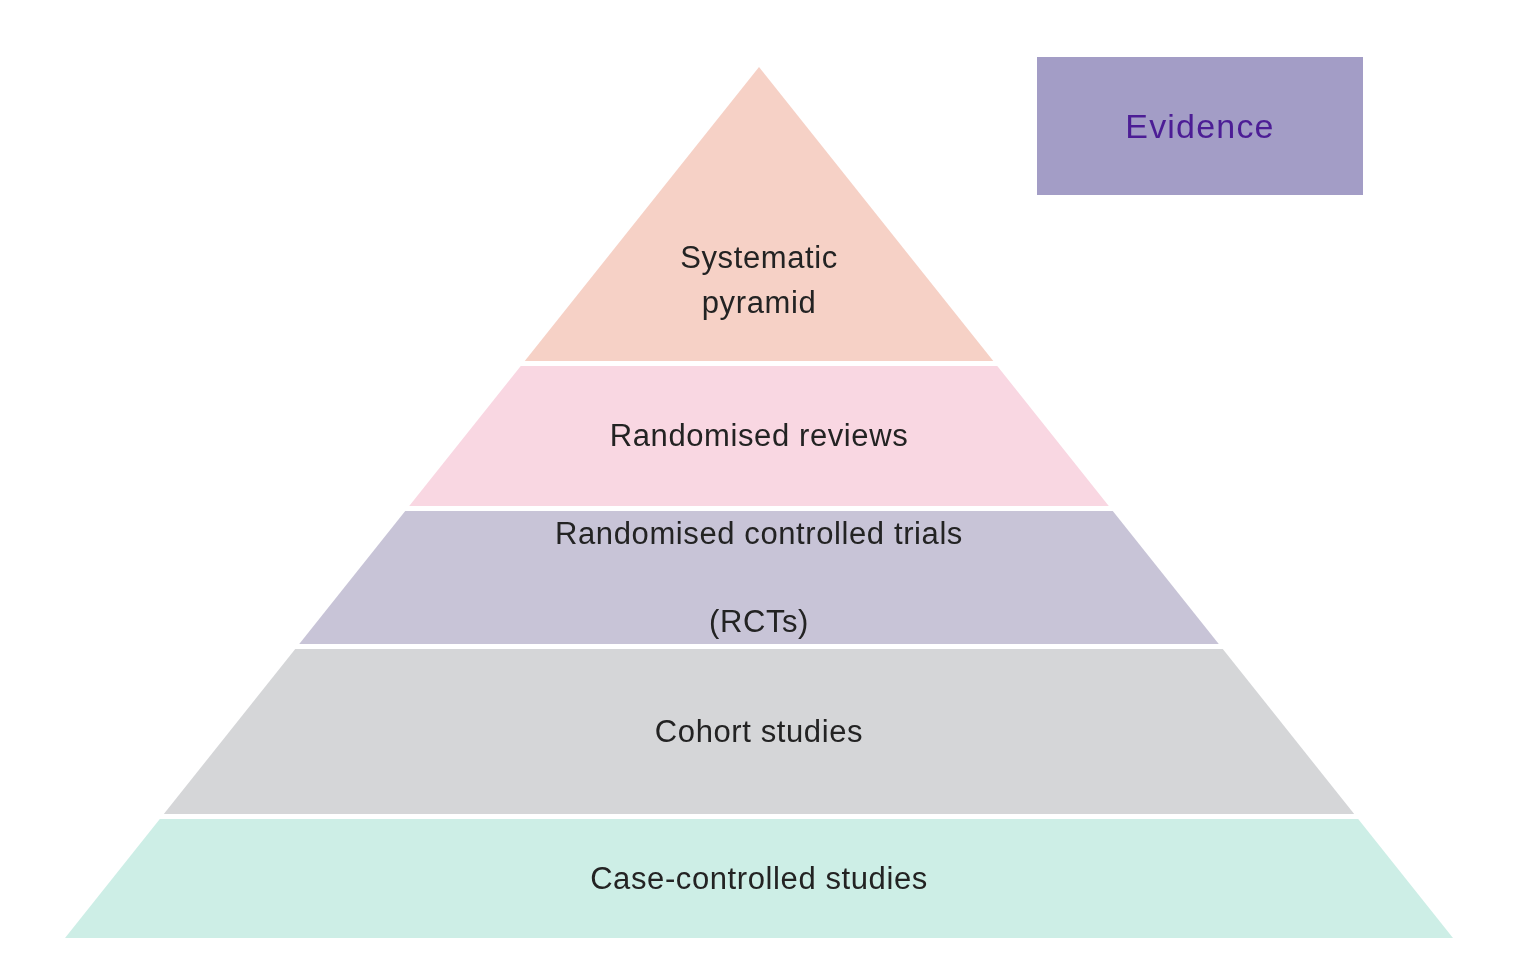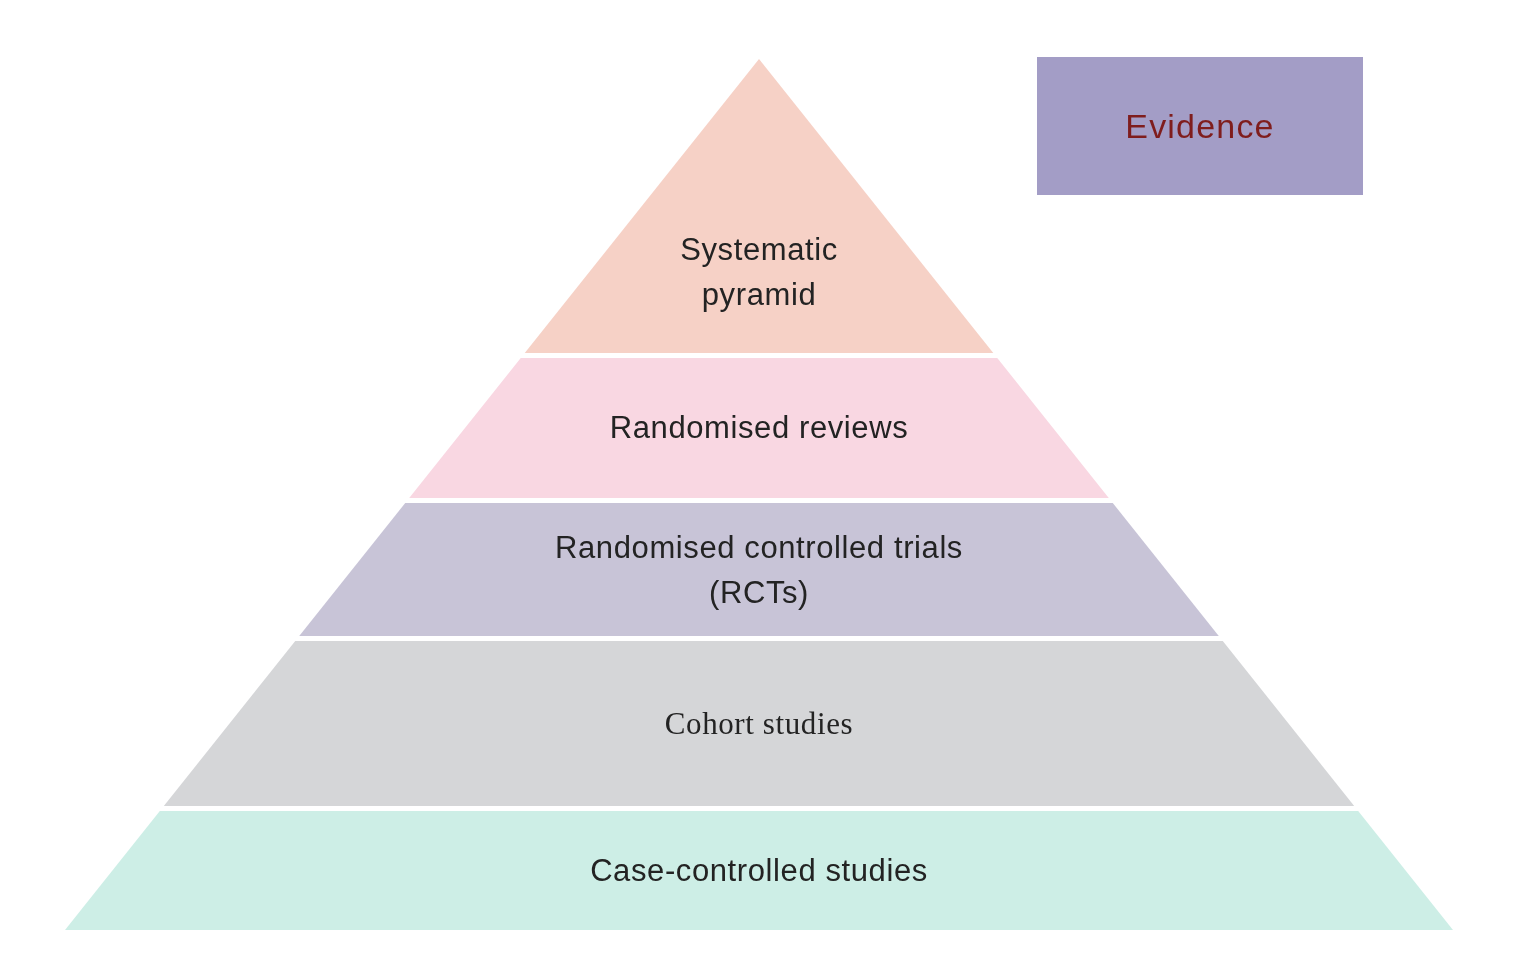--- a/index.html
+++ b/index.html
@@ -11,56 +11,56 @@
     position: relative;
   }
   .canvas {
     position: absolute;
     left: 0; top: 0;
     width: 1536px; height: 972px;
   }
   
   .pyramid {
     position: absolute;
-    left: 65px; top: 59px;
+    left: 65px; top: 67px;
     width: 1388px; height: 871px;
     clip-path: polygon(50% 0%, 100% 100%, 0% 100%);
     display: flex;
     flex-direction: column;
   }
   .layer {
     width: 100%;
     display: flex;
     flex-direction: column;
     align-items: center;
     justify-content: center;
     text-align: center;
     color: #232323;
     font-size: 31px;
     letter-spacing: 0.6px;
     line-height: 45px;
   }
   .layer + .layer { margin-top: 5px; }
   .layer-1 { height: 297px; justify-content: flex-end; padding-bottom: 36px; }
   .layer-2 { height: 142px; }
-  .layer-3 { height: 135px; }
-  .layer-4 { height: 167px; font-family: Liberation Serif, serif; }
+  .layer-3 { height: 135px; justify-content: space-between; }
+  .layer-4 { height: 167px; }
   .layer-5 { height: 120px; }
   .layer .line { display: block; }
   
   .title-box {
     position: absolute;
     left: 1037px; top: 57px;
     width: 326px; height: 138px;
     display: flex;
     flex-direction: column;
     align-items: center;
     justify-content: center;
     text-align: center;
-    color: #7f1d1d;
+    color: #4c1d95;
     font-size: 34px;
     letter-spacing: 1.2px;
     line-height: 47px;
   }
 </style>
 </head>
 <body>
 
 <div class="canvas">
 

